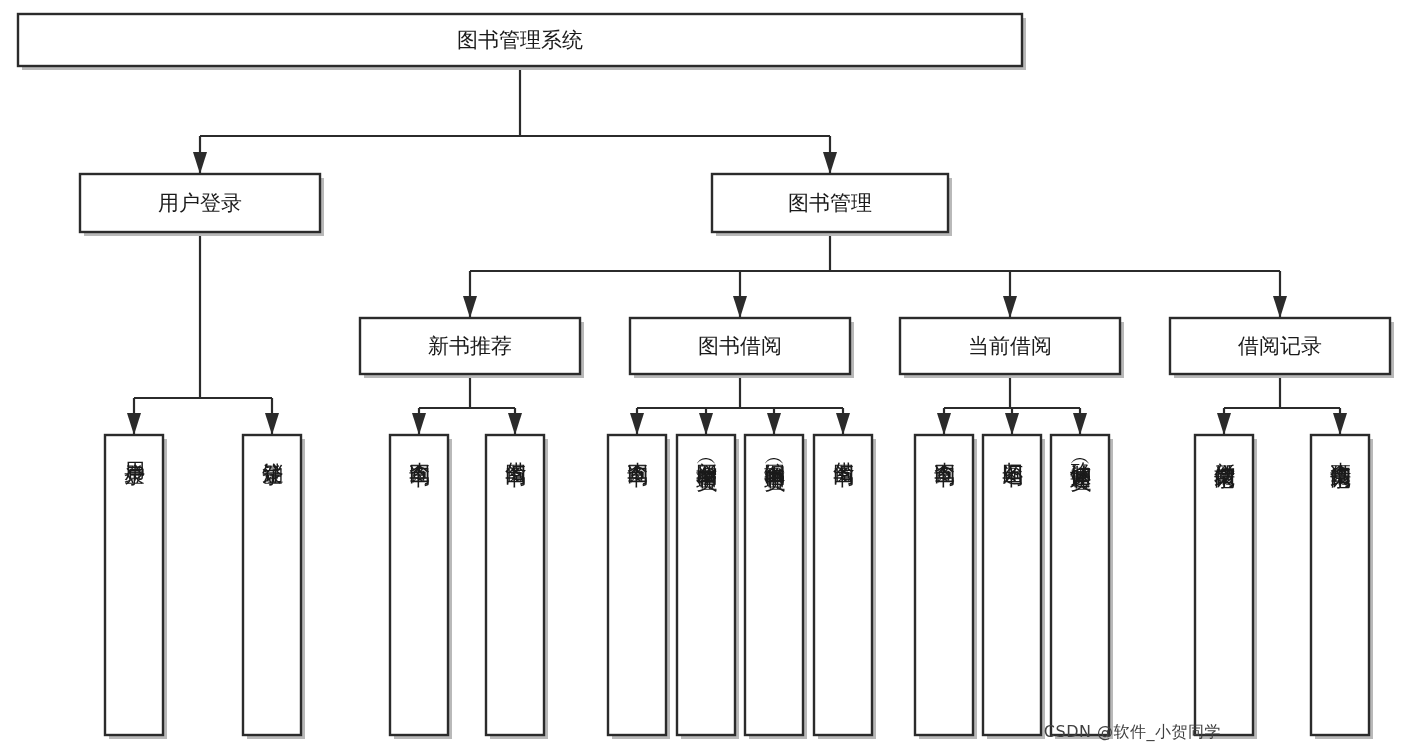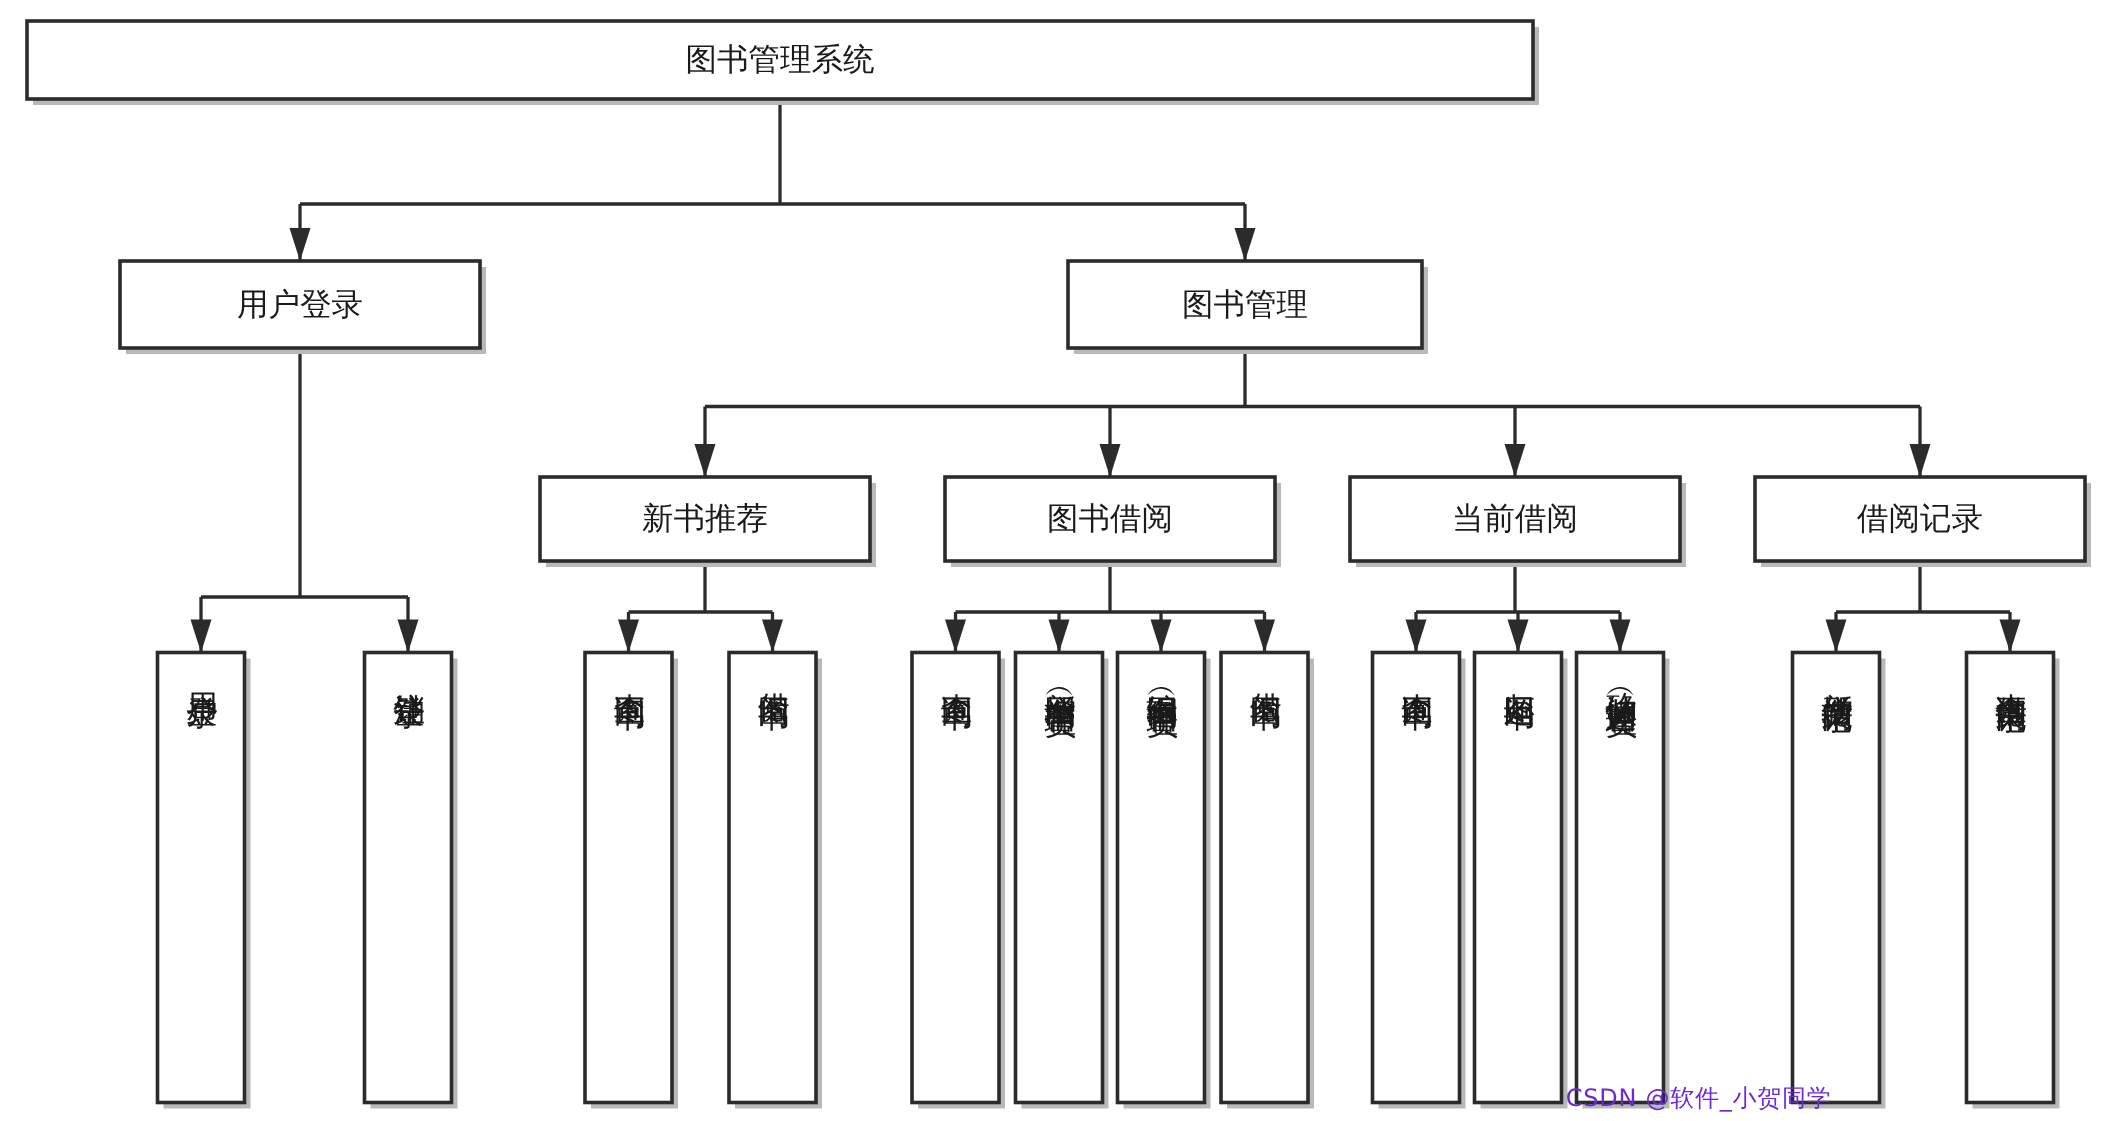--- a/index.html
+++ b/index.html
@@ -52,21 +52,21 @@
     font-size: 21px;
     text-anchor: middle;
     dominant-baseline: middle;
   }
   .watermark-text {
     position: absolute;
     right: 8px;
     bottom: 4px;
     font-family: "DejaVu Sans", "Liberation Sans", sans-serif;
     font-size: 16px;
-    color: #6d28d9;
+    color: #404040;
     letter-spacing: 0.5px;
     white-space: nowrap;
     user-select: none;
   }
   .vlabel-holder {
     position: absolute;
     display: flex;
     align-items: flex-start;
     justify-content: center;
     pointer-events: none;

